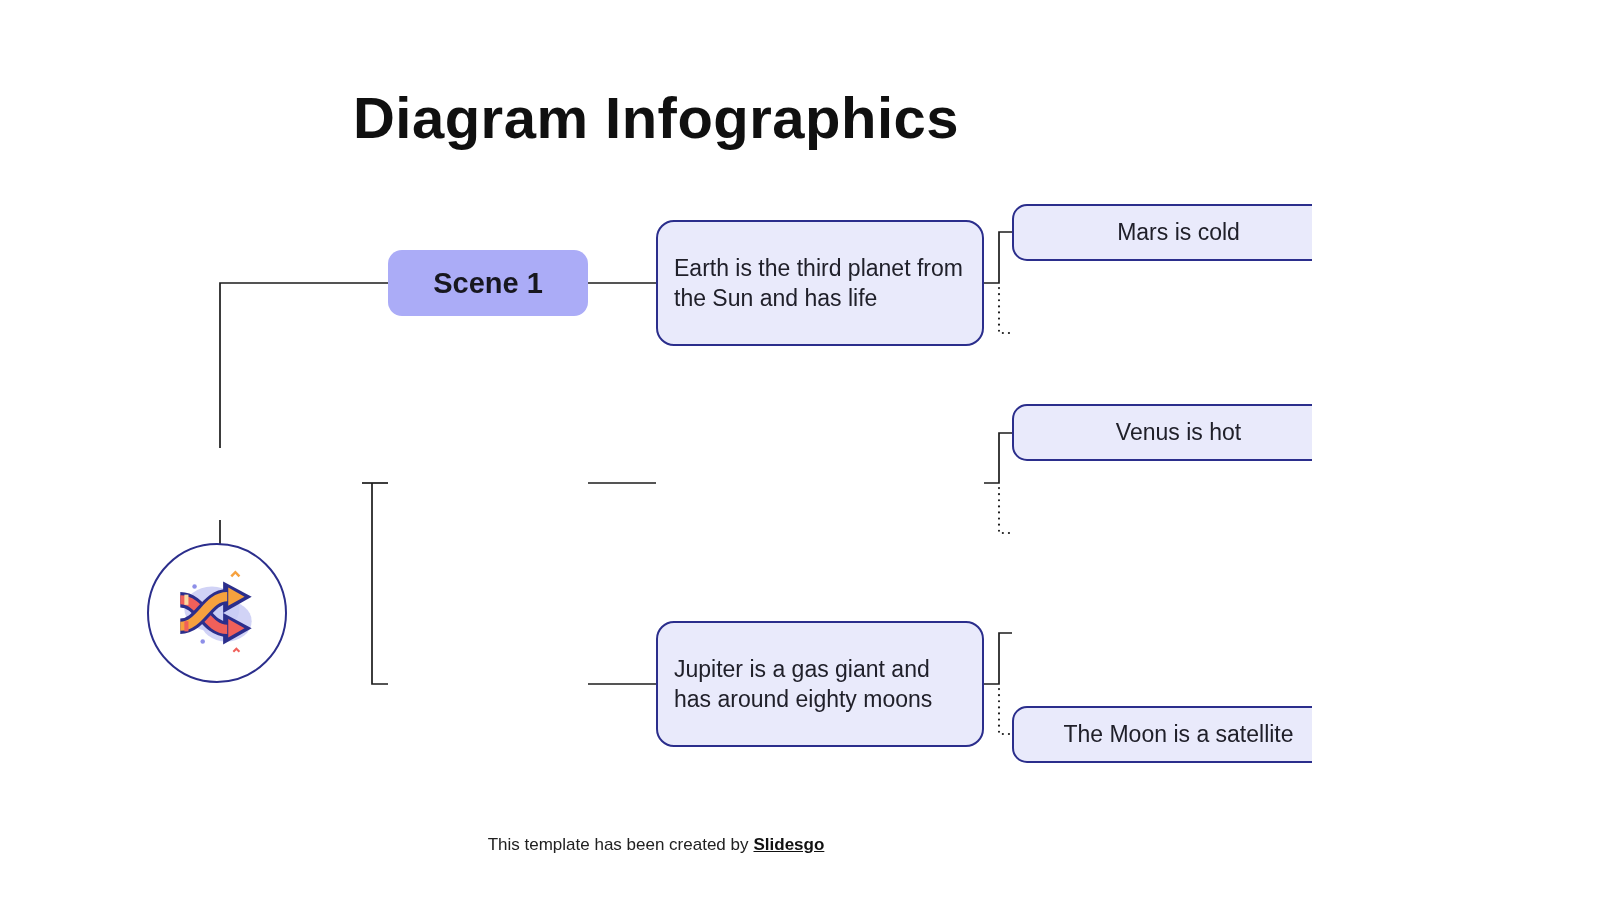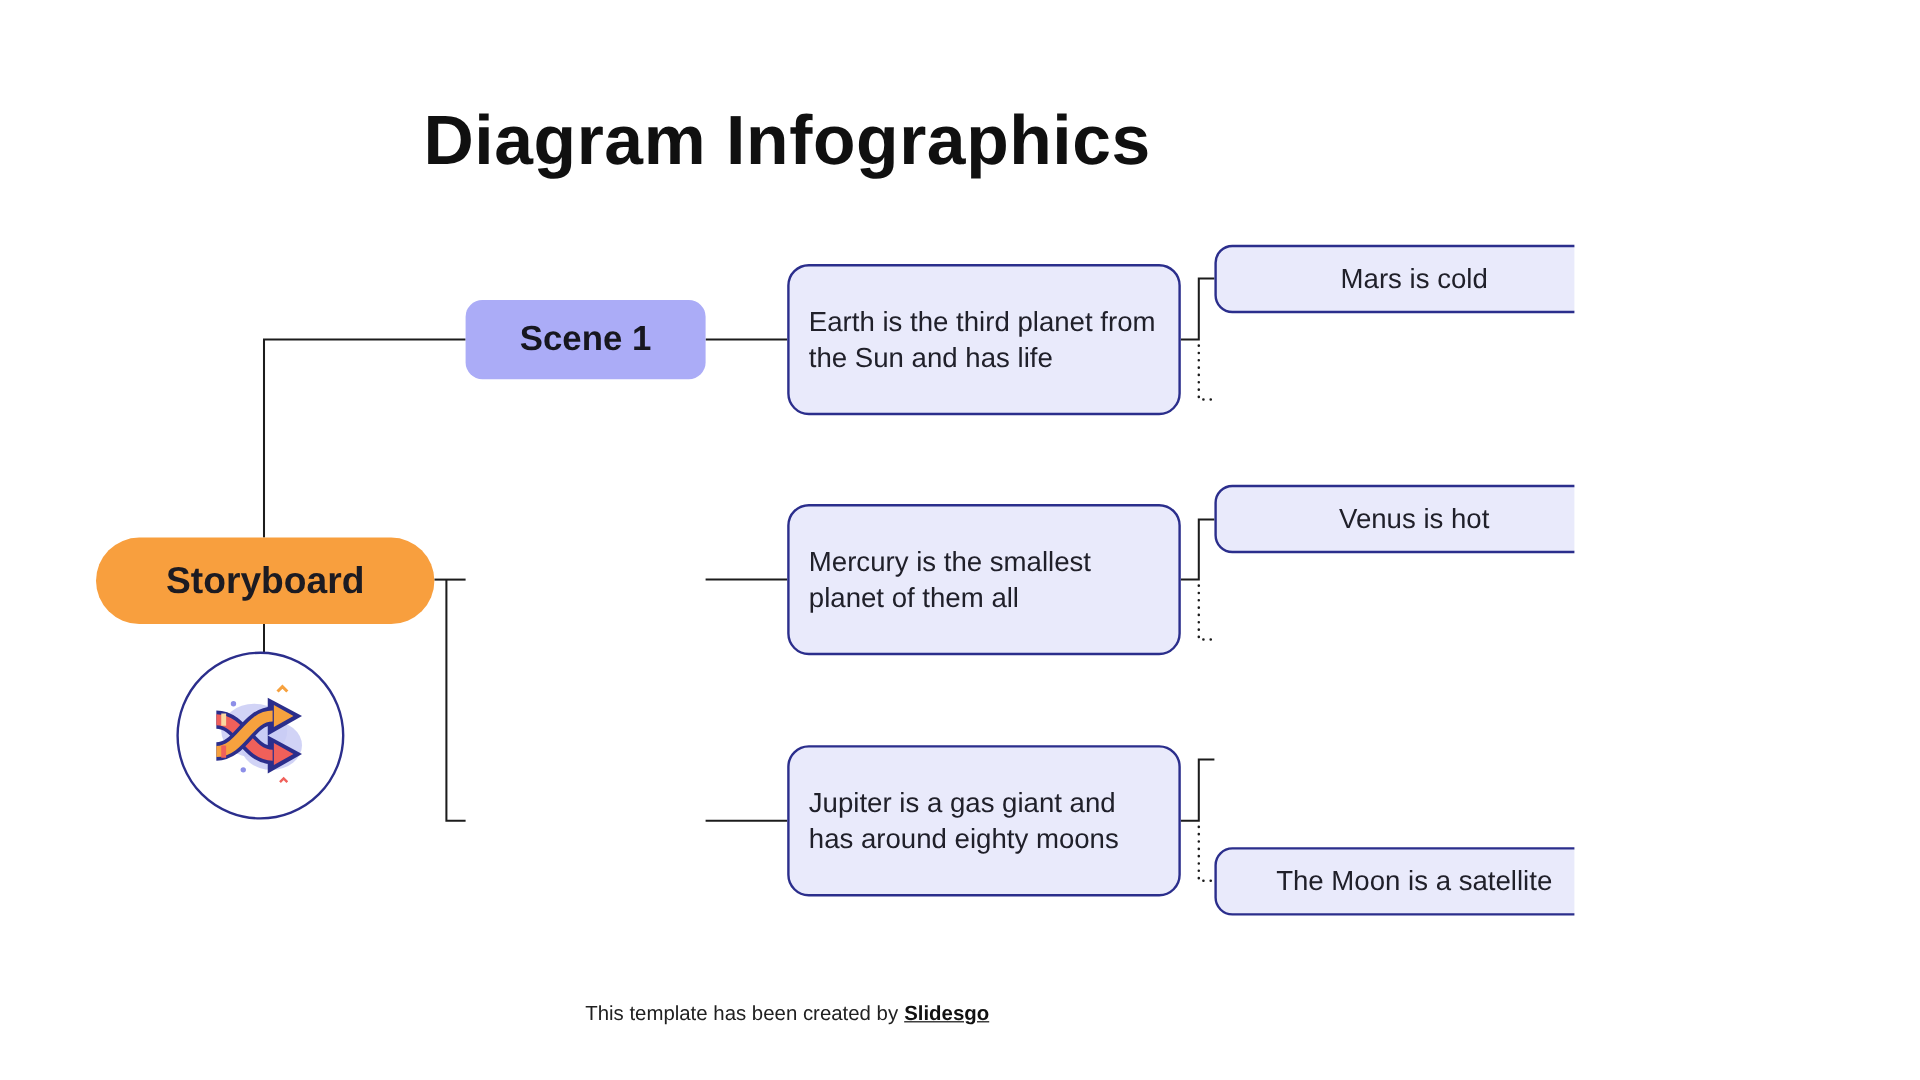--- a/index.html
+++ b/index.html
@@ -79,23 +79,20 @@
     <g fill="none" stroke="#1C1C1C" stroke-width="2.1" stroke-linecap="round" stroke-dasharray="0.1 6">
       <path d="M999 288 V333 H1012"></path>
       <path d="M1345 333 H1402 V288"></path>
       <path d="M999 488 V533 H1012"></path>
       <path d="M1345 533 H1402 V488"></path>
       <path d="M999 689 V734 H1012"></path>
       <path d="M1345 734 H1402 V689"></path>
     </g>
   </svg>
 
-  <div class="root-pill">
-    <span>Storyboard</span>
-  </div>
 
   <div class="icon-circle">
     <svg width="102" height="102" viewBox="0 0 100 100">
       <ellipse cx="45" cy="46" rx="27" ry="22" fill="#C9CBF4" opacity="0.85"></ellipse>
       <ellipse cx="59" cy="58" rx="25" ry="20" fill="#C9CBF4" opacity="0.85"></ellipse>
 
       <path d="M14 37 C34 37 40 66 60 66" fill="none" stroke="#2B2E8C" stroke-width="15"></path>
       <polygon points="56,50 84,65 56,81" fill="#2B2E8C"></polygon>
       <path d="M14 37 C34 37 40 66 60 66" fill="none" stroke="#F0605A" stroke-width="9"></path>
       <polygon points="61,56 77,65 61,74" fill="#F0605A"></polygon>
@@ -120,23 +117,20 @@
   <div class="desc-box" style="top:220px">
     <span>Earth is the third planet from the Sun and has life</span>
   </div>
   <div class="branch-box" style="top:204px">
     <span>Mars is cold</span>
   </div>
   <div class="diamond" style="top:250px">
     <span>A</span>
   </div>
 
-  <div class="desc-box" style="top:420px">
-    <span>Mercury is the smallest planet of them all</span>
-  </div>
   <div class="branch-box" style="top:404px">
     <span>Venus is hot</span>
   </div>
   <div class="diamond" style="top:450px">
     <span>B</span>
   </div>
 
   <div class="desc-box" style="top:621px">
     <span>Jupiter is a gas giant and has around eighty moons</span>
   </div>

